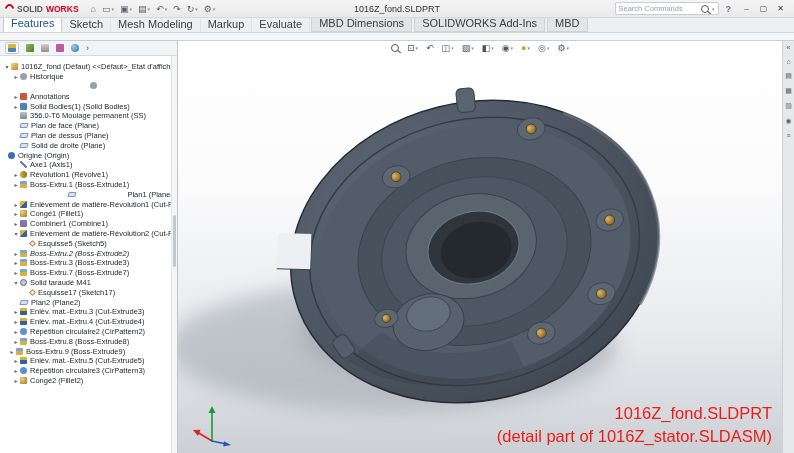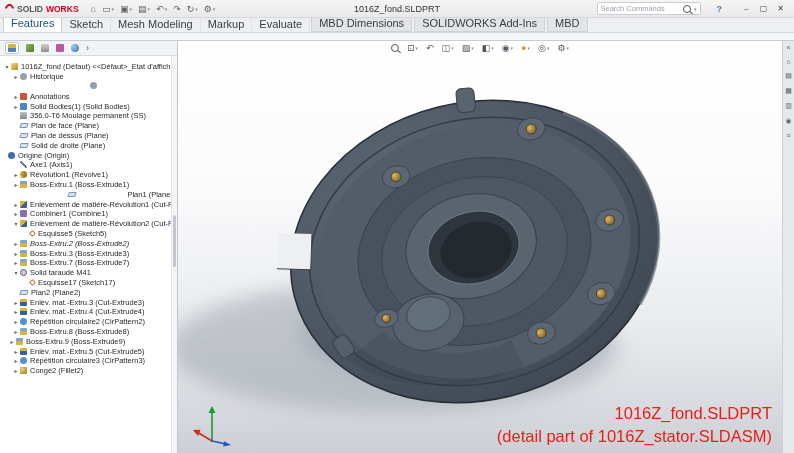--- a/index.html
+++ b/index.html
@@ -10,21 +10,21 @@
   .titlebar{height:17px;background:linear-gradient(#f5f5f5,#e9e9e9);border-bottom:1px solid #d6d8da;
     display:flex;align-items:center;padding:0 5px;position:relative;font-size:8px;color:#444;flex:none;}
   .brand{display:flex;align-items:center;gap:3px;font-weight:bold;font-size:8.5px;z-index:1;}
   .mark{width:9px;height:9px;border:2px solid #d6001c;border-left-color:transparent;border-bottom-color:transparent;
     border-radius:50%;transform:rotate(-45deg);box-sizing:border-box;}
   .b1{color:#58595b}.b2{color:#d6001c}
   .qa{display:flex;align-items:center;gap:6px;margin-left:12px;color:#5a5f66;z-index:1;}
   .qa-btn{display:flex;align-items:center;gap:1px;font-size:9px;cursor:default;}
   .qa-btn .c,.hbtn .c{font-size:5px;color:#8a8f96;}
   .doc-title{position:absolute;left:0;right:0;text-align:center;font-size:9px;color:#333;pointer-events:none;}
-  .tb-right{margin-left:auto;display:flex;align-items:center;gap:16px;z-index:1;}
+  .tb-right{margin-left:auto;display:flex;align-items:center;gap:7px;z-index:1;}
   .search{width:96px;height:11px;background:#fff;border:1px solid #c9ccd1;border-radius:2px;
     display:flex;align-items:center;gap:3px;padding:0 3px;color:#9aa0a8;font-size:7.5px;}
   .search .ph{flex:1;overflow:hidden;white-space:nowrap;}
   .search .sc{font-size:5px;color:#8a8f96;}
   .help{font-size:9px;color:#4d79b0;font-weight:bold;}
   .winctl{display:flex;}
   .wbtn{width:17px;text-align:center;font-size:8px;color:#3c3f43;cursor:default;}
 
   
   .ribbon{height:14px;background:#edeff2;border-bottom:1px solid #d2d5d9;display:flex;align-items:flex-end;
@@ -262,20 +262,25 @@
             <span class="tico ico-plane"></span>
             <span class="tlbl">Plan1 (Plane1)</span>
           </div>
           <div class="trow" style="padding-left: 12px;">
             <span class="arrow">▸</span>
             <span class="tico ico-cutrevolve"></span>
             <span class="tlbl">Enlèvement de matière-Révolution1 (Cut-Revolve1)</span>
           </div>
           <div class="trow" style="padding-left: 12px;">
             <span class="arrow">▸</span>
+            <span class="tico ico-fillet"></span>
+            <span class="tlbl">Congé1 (Fillet1)</span>
+          </div>
+          <div class="trow" style="padding-left: 12px;">
+            <span class="arrow">▸</span>
             <span class="tico ico-combine"></span>
             <span class="tlbl">Combiner1 (Combine1)</span>
           </div>
           <div class="trow" style="padding-left: 12px;">
             <span class="arrow">▾</span>
             <span class="tico ico-cutrevolve"></span>
             <span class="tlbl">Enlèvement de matière-Révolution2 (Cut-Revolve2)</span>
           </div>
           <div class="trow" style="padding-left: 21px;">
             <span class="arrow"></span>

